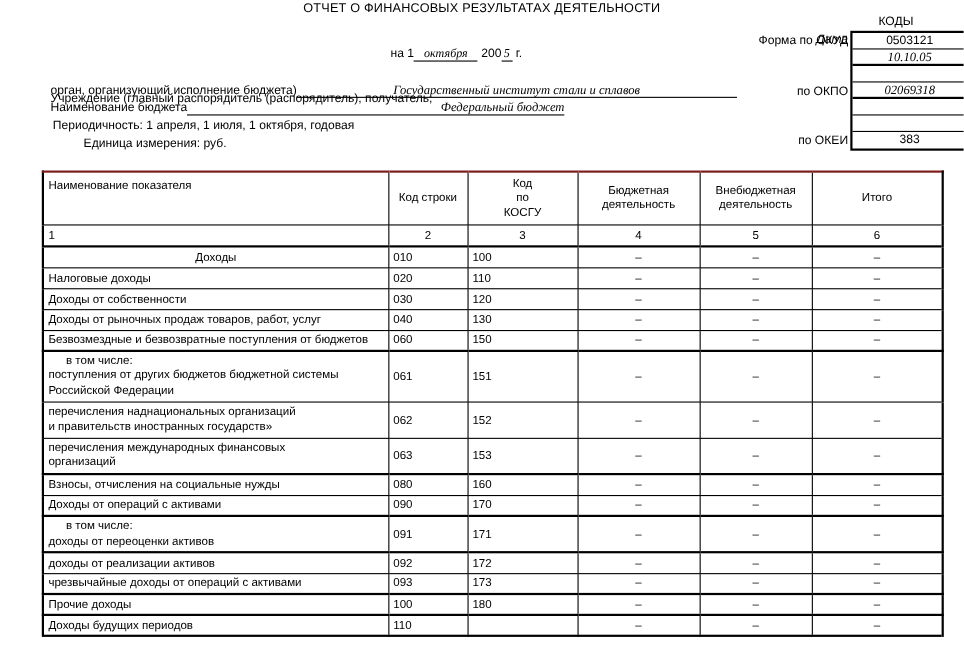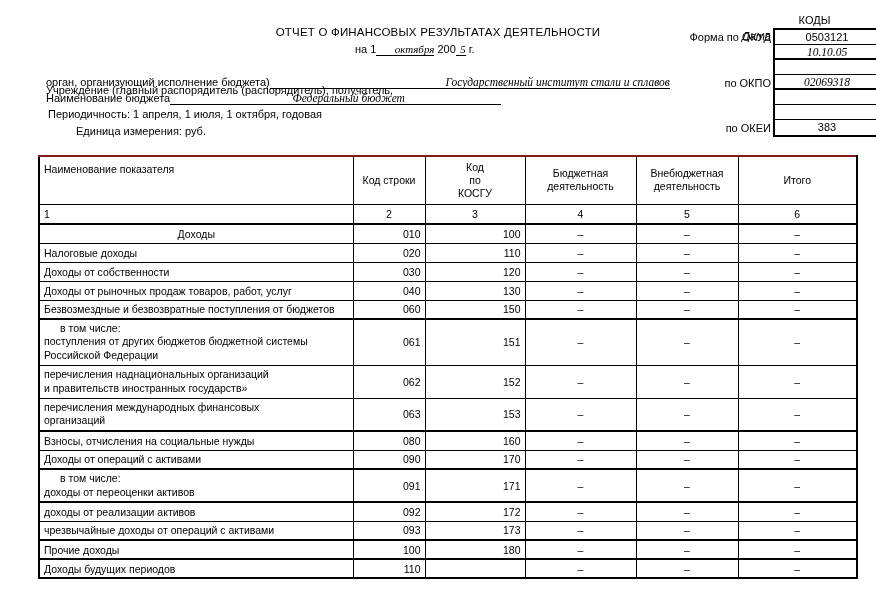--- a/index.html
+++ b/index.html
@@ -14,21 +14,21 @@
     color: #000000;
     font-size: 11px;
     position: relative;
     overflow: hidden;
   }
 
   
   .doc-title {
     position: absolute;
     left: 0;
-    top: 26px;
+    top: 2px;
     width: 876px;
     text-align: center;
     font-size: 11.5px;
     letter-spacing: 0.2px;
   }
 
   
   .codes-wrap {
     position: absolute;
     left: 626px;
@@ -81,21 +81,21 @@
     font-size: 11px;
     white-space: nowrap;
   }
   .hand {
     font-family: "Liberation Serif", serif;
     font-style: italic;
   }
   .ul {
     display: inline-block;
     border-bottom: 1px solid #000;
-    text-align: right;
+    text-align: center;
   }
 
   
   table.main {
     position: absolute;
     left: 38px;
     top: 155px;
     width: 818px;
     border-collapse: collapse;
     table-layout: fixed;
@@ -112,21 +112,21 @@
     text-align: center;
     height: 48px;
     font-size: 10.5px;
     line-height: 1.25;
   }
   table.main thead th.nm { text-align: left; vertical-align: top; padding-top: 6px; }
   table.main tr.numrow td { height: 20px; text-align: center; }
   table.main tr.numrow td.nm { text-align: left; }
   table.main tbody td { height: 19px; }
   td.nm { text-align: left; }
-  td.ctr { text-align: right; }
+  td.ctr { text-align: left; }
   td.center-label { text-align: center; }
   .ind1 { padding-left: 6px; }
   .ind2 { padding-left: 22px; }
   .multi { line-height: 1.3; padding-top: 3px; padding-bottom: 3px; }
   .vtop { vertical-align: top; }
   .thick-bottom { border-bottom: 2px solid #000 !important; }
   .thick-top { border-top: 2px solid #000 !important; }
   table.main { border: 2px solid #000; }
   table.main thead tr.hdrrow th { border-top: 2px solid #7f1d1d; }
   .outer-l { border-left: 2px solid #000 !important; }
@@ -161,21 +161,21 @@
   <span>на 1</span><span class="ul hand" style="width:58px;">октября</span>&nbsp;<span>200</span><span class="ul hand" style="width:10px;">5</span>&nbsp;<span>г.</span>
 </div>
 
 <div class="hdr" style="left:46px; top:60px;margin-top:24px;">Учреждение (главный распорядитель (распорядитель), получатель,</div>
 
 <div class="hdr" style="left:46px; top:76px;">
   <span>орган, организующий исполнение бюджета)</span><span class="ul hand" style="width:400px; font-size:11.5px;">Государственный институт стали и сплавов</span>
 </div>
 
 <div class="hdr" style="left:46px; top:92px;">
-  <span>Наименование бюджета</span><span class="ul hand" style="width:305px; font-size:11.5px; text-align:center; padding-left:26px;">Федеральный бюджет</span>
+  <span>Наименование бюджета</span><span class="ul hand" style="width:305px; font-size:11.5px; text-align:right; padding-left:38px;">Федеральный бюджет</span>
 </div>
 
 <div class="hdr" style="left:48px; top:108px;">Периодичность: 1 апреля, 1 июля, 1 октября, годовая</div>
 <div class="hdr" style="left:48px; top:125px;margin-left:28px;">Единица измерения: руб.</div>
 
 <table class="main">
   <colgroup>
     <col style="width:314px">
     <col style="width:72px">
     <col style="width:100px">

